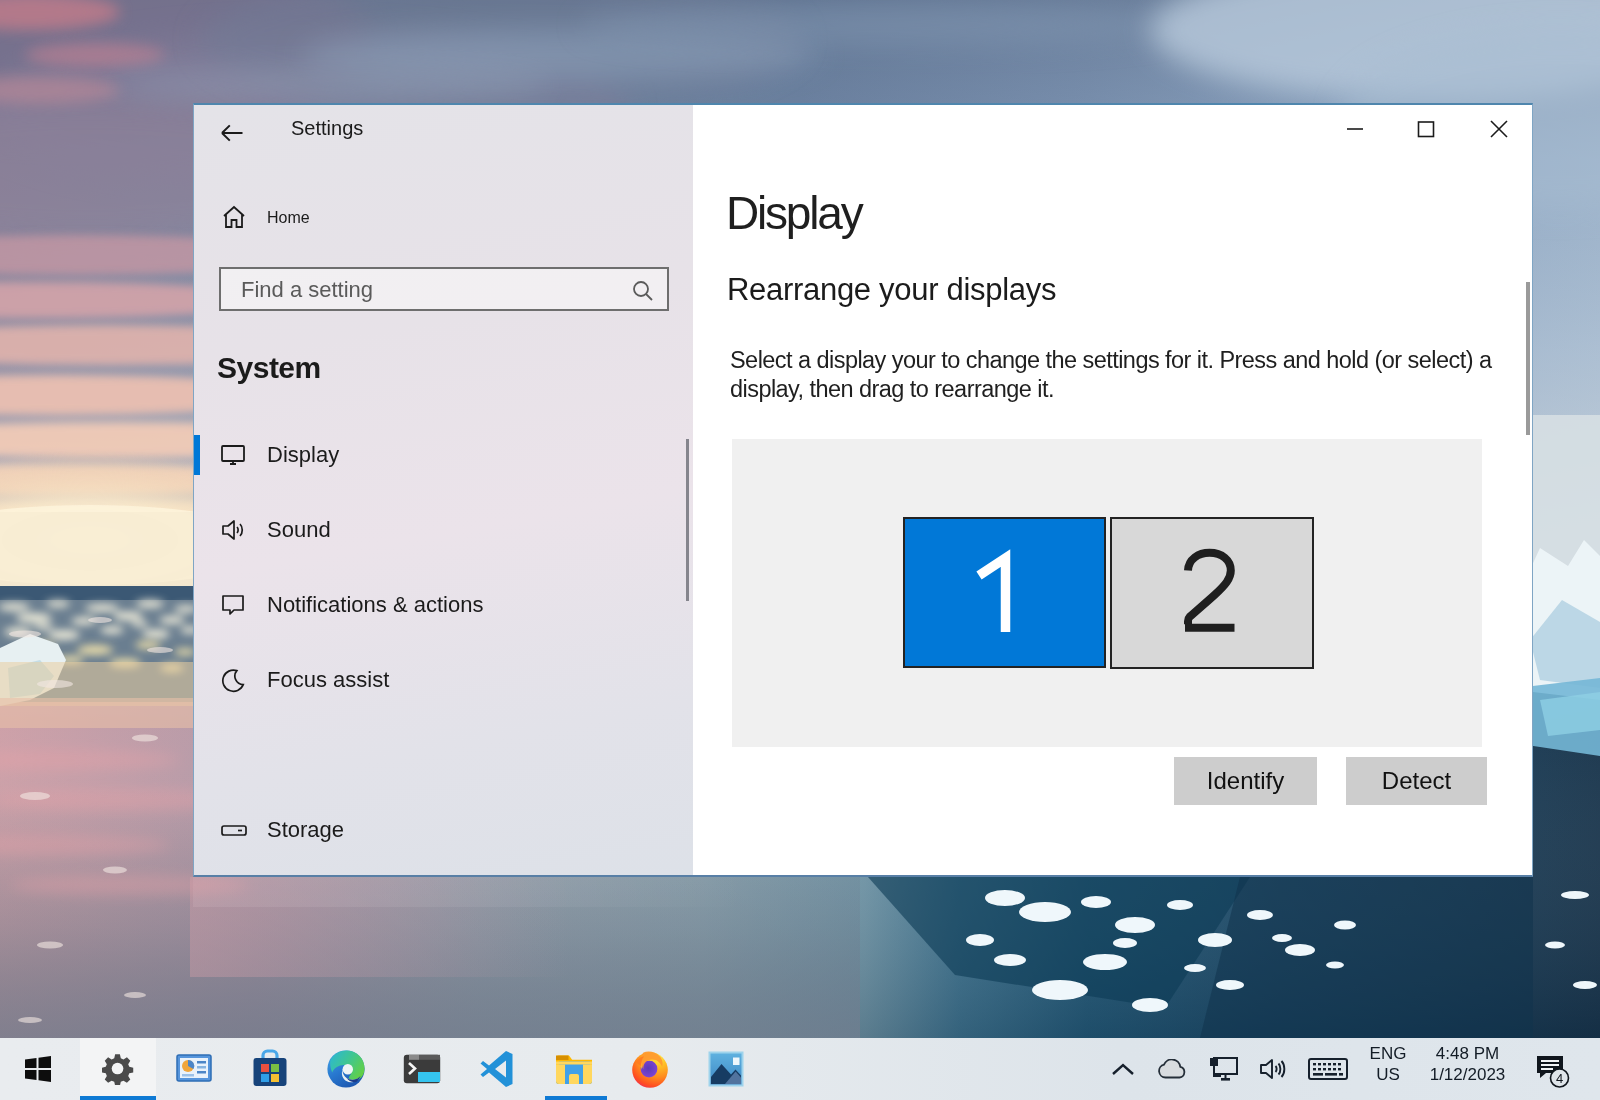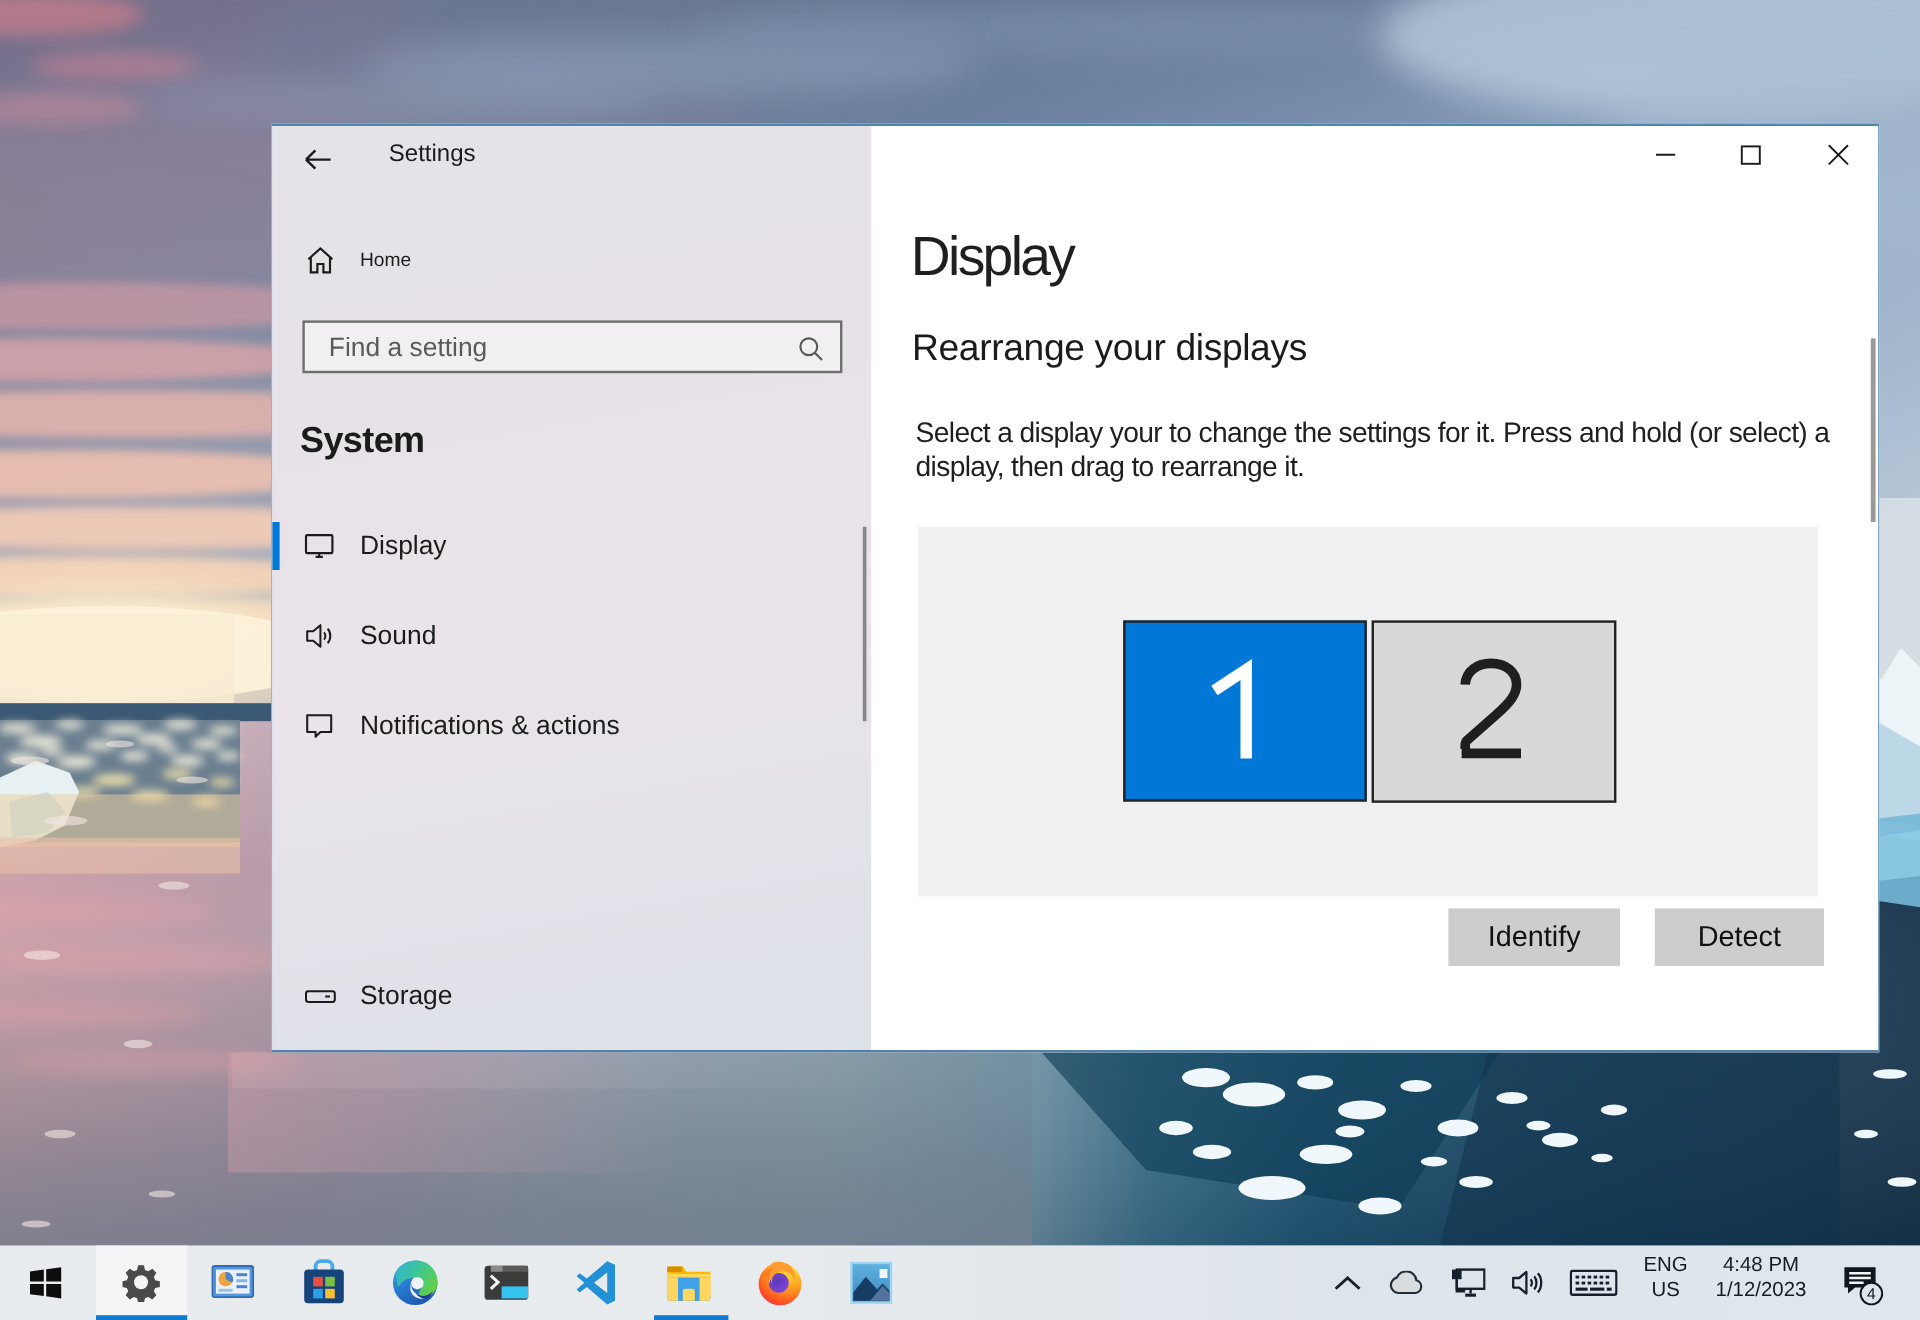--- a/index.html
+++ b/index.html
@@ -2,21 +2,21 @@
 <html><head>
 <meta charset="utf-8">
 <style>
   * { margin:0; padding:0; box-sizing:border-box; }
   html,body { width:1600px; height:1100px; overflow:hidden; font-family:"Liberation Sans", sans-serif; }
   #stage { position:relative; width:1600px; height:1100px; overflow:hidden; }
   #wall { position:absolute; left:0; top:0; }
 
   
   #win { position:absolute; left:193px; top:103px; width:1340px; height:774px;
-         border-left:1px solid #7fa5c4; border-right:1px solid #7fa5c4; border-top:2px solid #4f86ad; border-bottom:2px solid #587fa6; background:#fff;margin-left:33px; }
+         border-left:1px solid #7fa5c4; border-right:1px solid #7fa5c4; border-top:2px solid #4f86ad; border-bottom:2px solid #587fa6; background:#fff; }
   #sidebar { position:absolute; left:0; top:0; width:499px; height:770px; z-index:2;
              background:linear-gradient(170deg,#e4e3e8 0%, #e7e2e8 30%, #ebe3ea 55%, #e2e2e9 80%, #dde1e8 100%); }
   #content { position:absolute; left:497px; top:0; right:0; bottom:0; background:#fff; }
 
   .backarrow { position:absolute; left:25px; top:17px; }
   #apptitle { position:absolute; left:97px; top:10px; font-size:20px; color:#1b1b1b; line-height:26px;}
 
   .capbtn { position:absolute; top:13px; width:22px; height:22px; }
   #homeicon { position:absolute; left:28px; top:100px; }
   #hometext { position:absolute; left:73px; top:99px; font-size:16px; line-height:28px; color:#1b1b1b; }
@@ -290,20 +290,26 @@
           <path d="M20 7 C23 10 23 16 20 19" stroke="#1b1b1b" stroke-width="1.7" fill="none"></path>
         </svg>
         <div class="navtext">Sound</div>
       </div>
       <div class="navrow" style="top:462px;">
         <svg class="navicon" width="26" height="26" viewBox="0 0 26 26">
           <path d="M3 4 H23 V18 H14 L10 22 V18 H3 Z" stroke="#1b1b1b" stroke-width="1.7" fill="none" stroke-linejoin="round"></path>
         </svg>
         <div class="navtext">Notifications &amp; actions</div>
       </div>
+      <div class="navrow" style="top:537px;">
+        <svg class="navicon" width="26" height="26" viewBox="0 0 26 26">
+          <path d="M15.5 3.2 A 10.6 10.6 0 1 0 23.8 16.2 A 8.6 8.6 0 0 1 15.5 3.2 Z" stroke="#1b1b1b" stroke-width="1.7" fill="none" transform="rotate(8 13 13)"></path>
+        </svg>
+        <div class="navtext">Focus assist</div>
+      </div>
       <div class="navrow" style="top:687px;">
         <svg class="navicon" width="28" height="26" viewBox="0 0 28 26">
           <rect x="2" y="9" width="24" height="9" rx="2" stroke="#1b1b1b" stroke-width="1.7" fill="none"></rect>
           <path d="M18 13.5 H22" stroke="#1b1b1b" stroke-width="1.7"></path>
         </svg>
         <div class="navtext">Storage</div>
       </div>
       <div id="accent"></div>
       <div id="navscroll"></div>
     </div>

